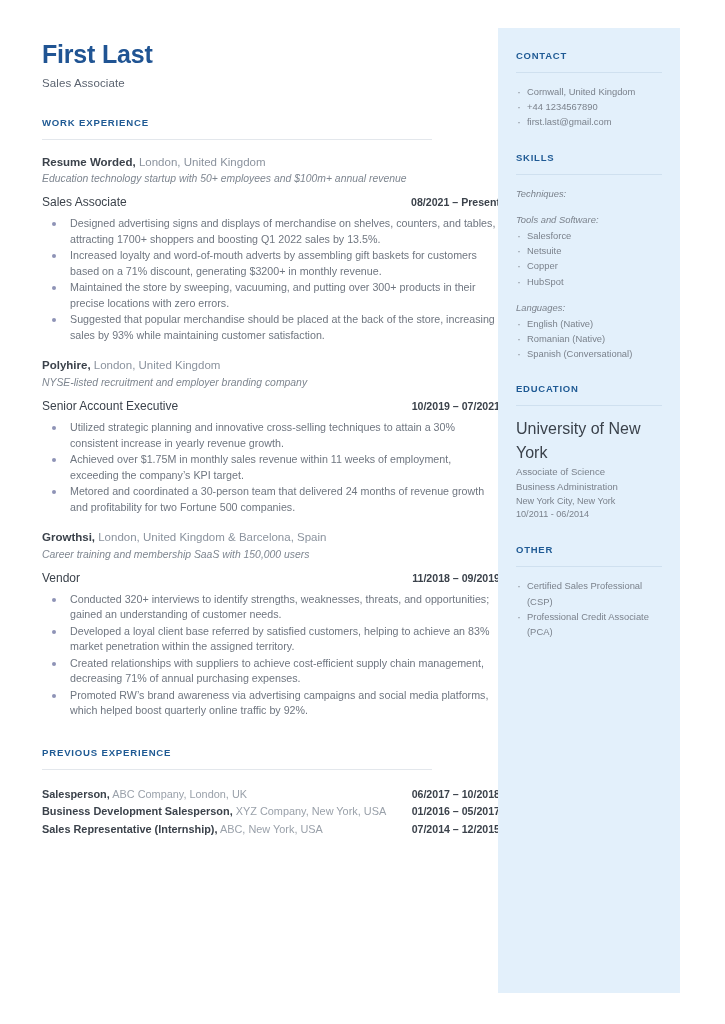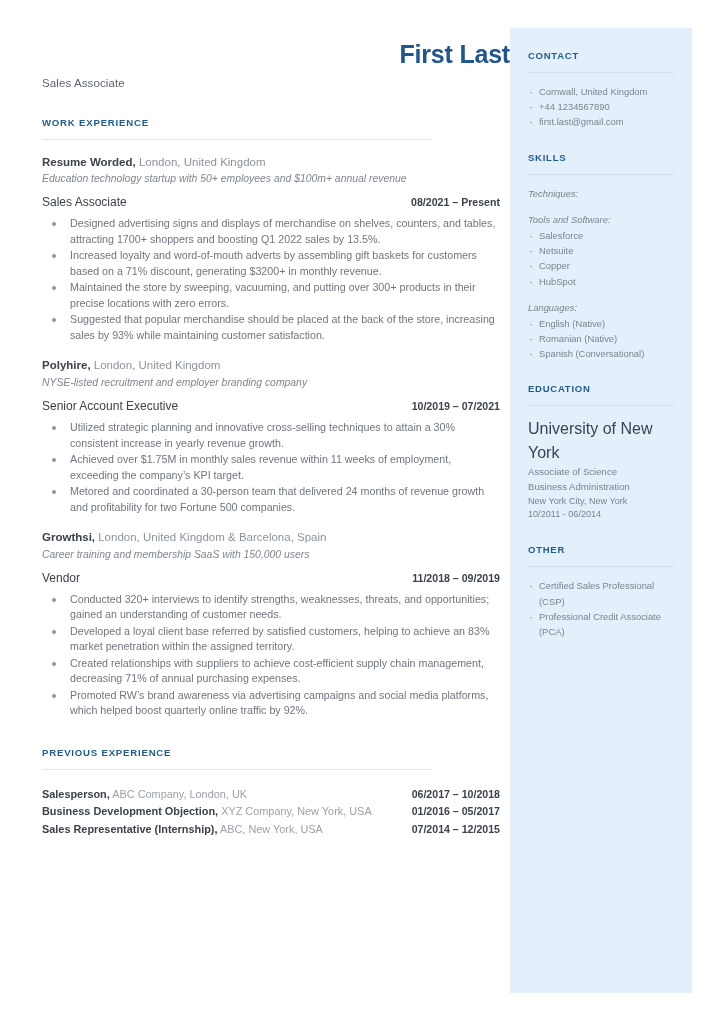--- a/index.html
+++ b/index.html
@@ -27,21 +27,20 @@
   .main {
     width: 510px;
     padding: 40px 0 0 42px;
   }
   .name {
     font-size: 25px;
     font-weight: 700;
     color: #205493;
     letter-spacing: -0.2px;
     line-height: 1.15;
-    text-align: right;
   }
   .role-sub {
     margin-top: 8px;
     font-size: 11.5px;
     color: #5c6470;
     letter-spacing: .1px;
   }
   .section-head {
     margin-top: 28px;
     font-size: 9.6px;
@@ -127,21 +126,21 @@
   .prev-date {
     font-size: 10.6px;
     font-weight: 700;
     color: #3b424b;
     white-space: nowrap;
   }
 
   
   .sidebar {
     position: absolute;
-    left: 510px; top: 28px;
+    left: 498px; top: 28px;
     width: 182px;
     height: 965px;
     background: #e3f0fb;
     padding: 22px 18px 5px 18px;
   }
   .sb-head {
     font-size: 9.5px;
     font-weight: 700;
     letter-spacing: .75px;
     color: #1f5a94;
@@ -258,21 +257,21 @@
 
       <div class="prev-list">
         <div class="prev-row">
           <div class="prev-left">
             <b>Salesperson,</b><span> ABC Company, London, UK</span>
           </div>
           <div class="prev-date">06/2017 – 10/2018</div>
         </div>
         <div class="prev-row">
           <div class="prev-left">
-            <b>Business Development Objection,</b><span> XYZ Company, New York, USA</span>
+            <b>Business Development Salesperson,</b><span> XYZ Company, New York, USA</span>
           </div>
           <div class="prev-date">01/2016 – 05/2017</div>
         </div>
         <div class="prev-row">
           <div class="prev-left">
             <b>Sales Representative (Internship),</b><span> ABC, New York, USA</span>
           </div>
           <div class="prev-date">07/2014 – 12/2015</div>
         </div>
       </div>

